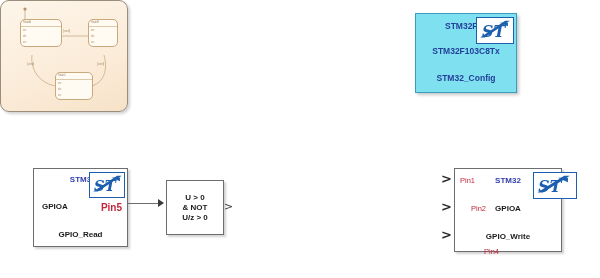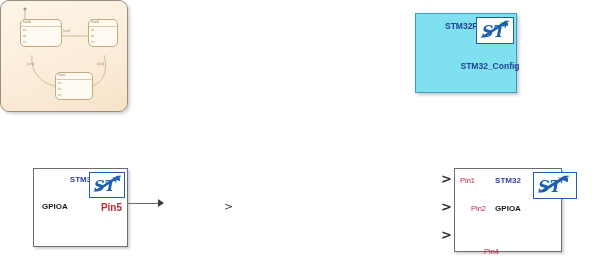--- a/index.html
+++ b/index.html
@@ -49,21 +49,21 @@
     position: absolute;
     left: 0;
     width: 100%;
     text-align: center;
     color: #24409a;
     font-weight: bold;
     white-space: nowrap;
   }
   #cfg-title  { top: 7px;  font-size: 8.5px; }
   #cfg-part   { top: 32px; font-size: 8.5px; color:#0d1a4d; }
-  #cfg-name   { top: 47px; font-size: 8.5px; color:#0d1a4d;padding-left:24px; }
+  #cfg-name   { top: 59px; font-size: 8.5px; color:#0d1a4d; }
   #config-logo { right: 2px; top: 3px; width: 38px; height: 27px; }
 
   
   #read-block {
     left: 33px;
     top: 168px;
     width: 95px;
     height: 79px;
   }
   #read-title {
@@ -207,42 +207,49 @@
 
     <div class="st-logo" id="config-logo">
       <svg viewBox="0 0 38 27" xmlns="http://www.w3.org/2000/svg">
         <rect x="0" y="0" width="38" height="27" fill="#ffffff"></rect>
         <path d="M3 21 L30 3 L35 3 L8 21 Z" fill="#1b5fae"></path>
         <text x="5" y="20" font-family="DejaVu Serif, serif" font-size="17" font-style="italic" font-weight="bold" fill="#1b5fae">ST</text>
         <path d="M24 5 L33 5 L33 9 Z" fill="#1b5fae"></path>
       </svg>
     </div>
 
+    <div class="cfg-row" id="cfg-part">STM32F103C8Tx</div>
     <div class="cfg-row" id="cfg-name">STM32_Config</div>
   </div>
 
   <div class="block" id="read-block">
     <div id="read-title">STM3</div>
 
     <div class="st-logo" id="read-logo">
       <svg viewBox="0 0 36 26" xmlns="http://www.w3.org/2000/svg">
         <rect x="0" y="0" width="36" height="26" fill="#ffffff"></rect>
         <path d="M3 20 L29 3 L34 3 L8 20 Z" fill="#1b5fae"></path>
         <text x="4" y="19" font-family="DejaVu Serif, serif" font-size="16" font-style="italic" font-weight="bold" fill="#1b5fae">ST</text>
         <path d="M23 5 L32 5 L32 9 Z" fill="#1b5fae"></path>
       </svg>
     </div>
 
     <div id="read-port-label">GPIOA</div>
     <div id="read-pin">Pin5</div>
+    <div id="read-name">GPIO_Read</div>
   </div>
 
   <div class="wire" style="left:128px; top:203px; width:32px;"></div>
   <div class="arrow-in" style="left:158px; top:199px;"></div>
 
+  <div class="block" id="logic-block">
+    <div class="lrow">U &gt; 0</div>
+    <div class="lrow">&amp; NOT</div>
+    <div class="lrow">U/z &gt; 0</div>
+  </div>
   <div class="port-out" style="left:224px; top:202px;">&gt;</div>
 
   <div id="chart-block">
 
     <svg style="position:absolute; left:0; top:0; width:128px; height:112px;" viewBox="0 0 128 112">
 
       <path d="M25 10 L25 20" stroke="#c0a888" stroke-width="0.8" fill="none"></path>
       <circle cx="25" cy="9" r="1.6" fill="#b09470"></circle>
 
       <path d="M60 36 L88 36" stroke="#c9ac88" stroke-width="0.8" fill="none"></path>
@@ -291,19 +298,20 @@
       </svg>
     </div>
 
     <div class="w-pin" style="top:7px;">Pin1</div>
     <div class="w-text" style="top:7px; color:#2f3ea8;">STM32</div>
 
     <div class="w-pin" style="top:35px;margin-left:11px;">Pin2</div>
     <div class="w-text" style="top:35px;">GPIOA</div>
 
     <div class="w-pin" style="top:78px;padding-left:24px;">Pin4</div>
+    <div class="w-text" style="top:63px;">GPIO_Write</div>
   </div>
 
   <div class="port-in-chevron" style="left:441px; top:173px;">&gt;</div>
   <div class="port-in-chevron" style="left:441px; top:201px;">&gt;</div>
   <div class="port-in-chevron" style="left:441px; top:229px;">&gt;</div>
 
 </div>
 
 </body></html>

